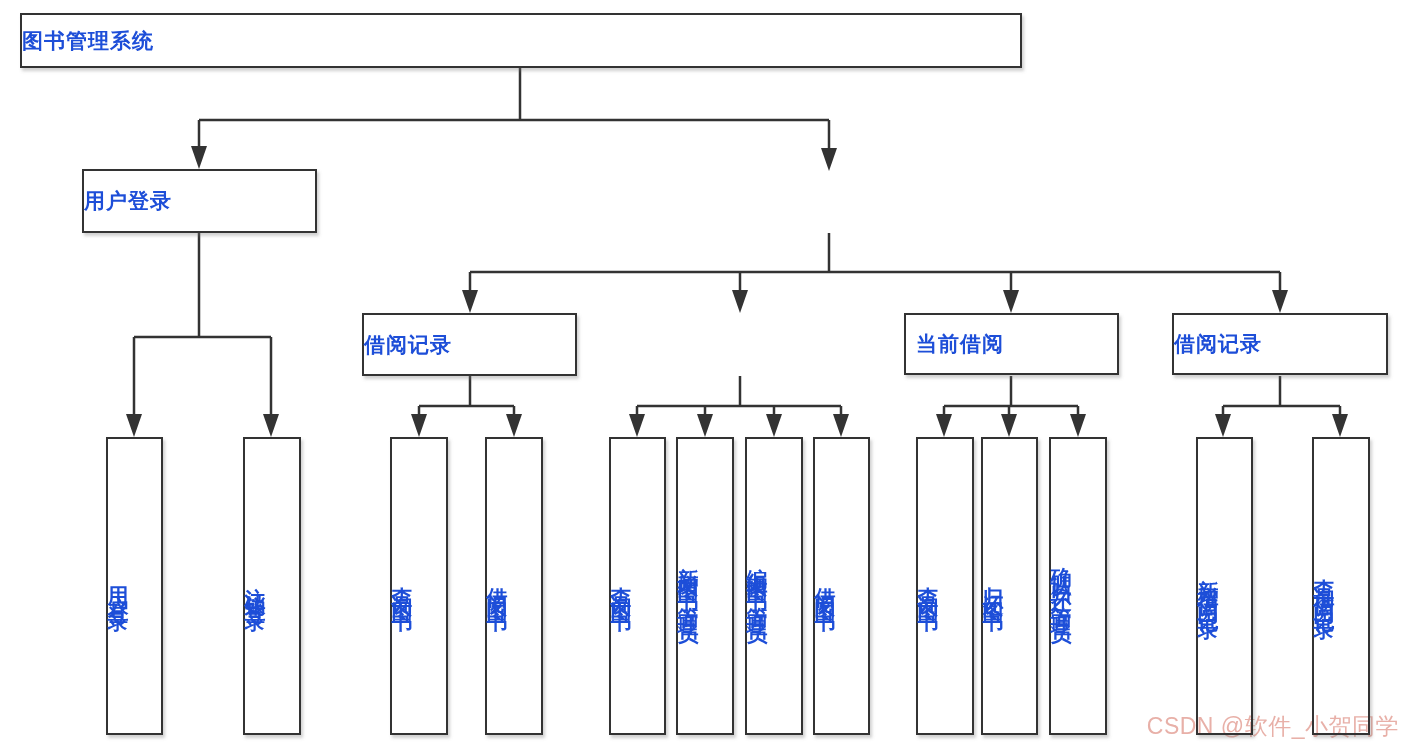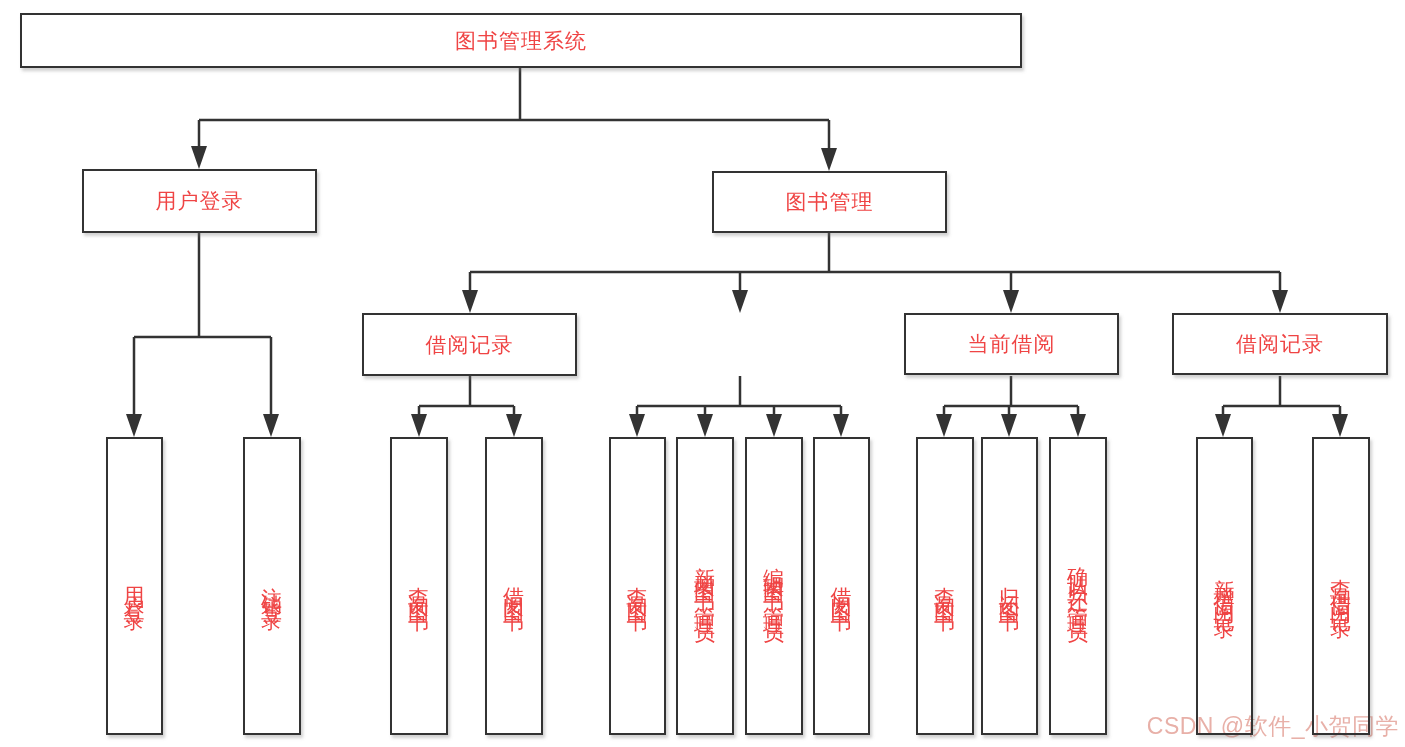--- a/index.html
+++ b/index.html
@@ -3,22 +3,22 @@
 <meta charset="utf-8">
 <style>
   html,body{margin:0;padding:0;background:#ffffff;}
   body{font-family:"Liberation Sans","DejaVu Sans",sans-serif;}
   .canvas{
     position:relative;width:1405px;height:747px;background:#ffffff;overflow:hidden;
   }
   .connectors{position:absolute;left:0;top:0;z-index:2;}
   .node{
     position:absolute;box-sizing:border-box;border:2.5px solid #333333;
-    background:transparent;display:flex;align-items:center;justify-content:center;
-    color:#ef4444;z-index:3;box-shadow:2px 3px 3px rgba(120,120,120,0.35);
+    background:transparent;display:flex;align-items:center;justify-content:flex-start;
+    color:#1d4ed8;z-index:3;box-shadow:2px 3px 3px rgba(120,120,120,0.35);font-weight:bold;
   }
   .hbox .label{
     font-size:21px;letter-spacing:1px;white-space:nowrap;
   }
   .vbox .label{
     writing-mode:vertical-rl;font-size:21px;letter-spacing:8px;line-height:1;
     white-space:nowrap;
   }
   .watermark{
     position:absolute;right:6px;bottom:5px;z-index:1;
@@ -105,28 +105,25 @@
     </g>
   </svg>
 
   <div class="node hbox" style="left:20px;top:13px;width:1002px;height:55px;">
     <span class="label">图书管理系统</span>
   </div>
 
   <div class="node hbox" style="left:82px;top:169px;width:235px;height:64px;">
     <span class="label">用户登录</span>
   </div>
-  <div class="node hbox" style="left:712px;top:171px;width:235px;height:62px;">
-    <span class="label">图书管理</span>
-  </div>
 
   <div class="node hbox" style="left:362px;top:313px;width:215px;height:63px;">
     <span class="label">借阅记录</span>
   </div>
-  <div class="node hbox" style="left:904px;top:313px;width:215px;height:62px;">
+  <div class="node hbox" style="left:904px;top:313px;width:215px;height:62px;padding-left:10px;">
     <span class="label">当前借阅</span>
   </div>
   <div class="node hbox" style="left:1172px;top:313px;width:216px;height:62px;">
     <span class="label">借阅记录</span>
   </div>
 
   <div class="node vbox" style="left:106px;top:437px;width:57px;height:298px;">
     <span class="label">用户登录</span>
   </div>
   <div class="node vbox" style="left:243px;top:437px;width:58px;height:298px;">

